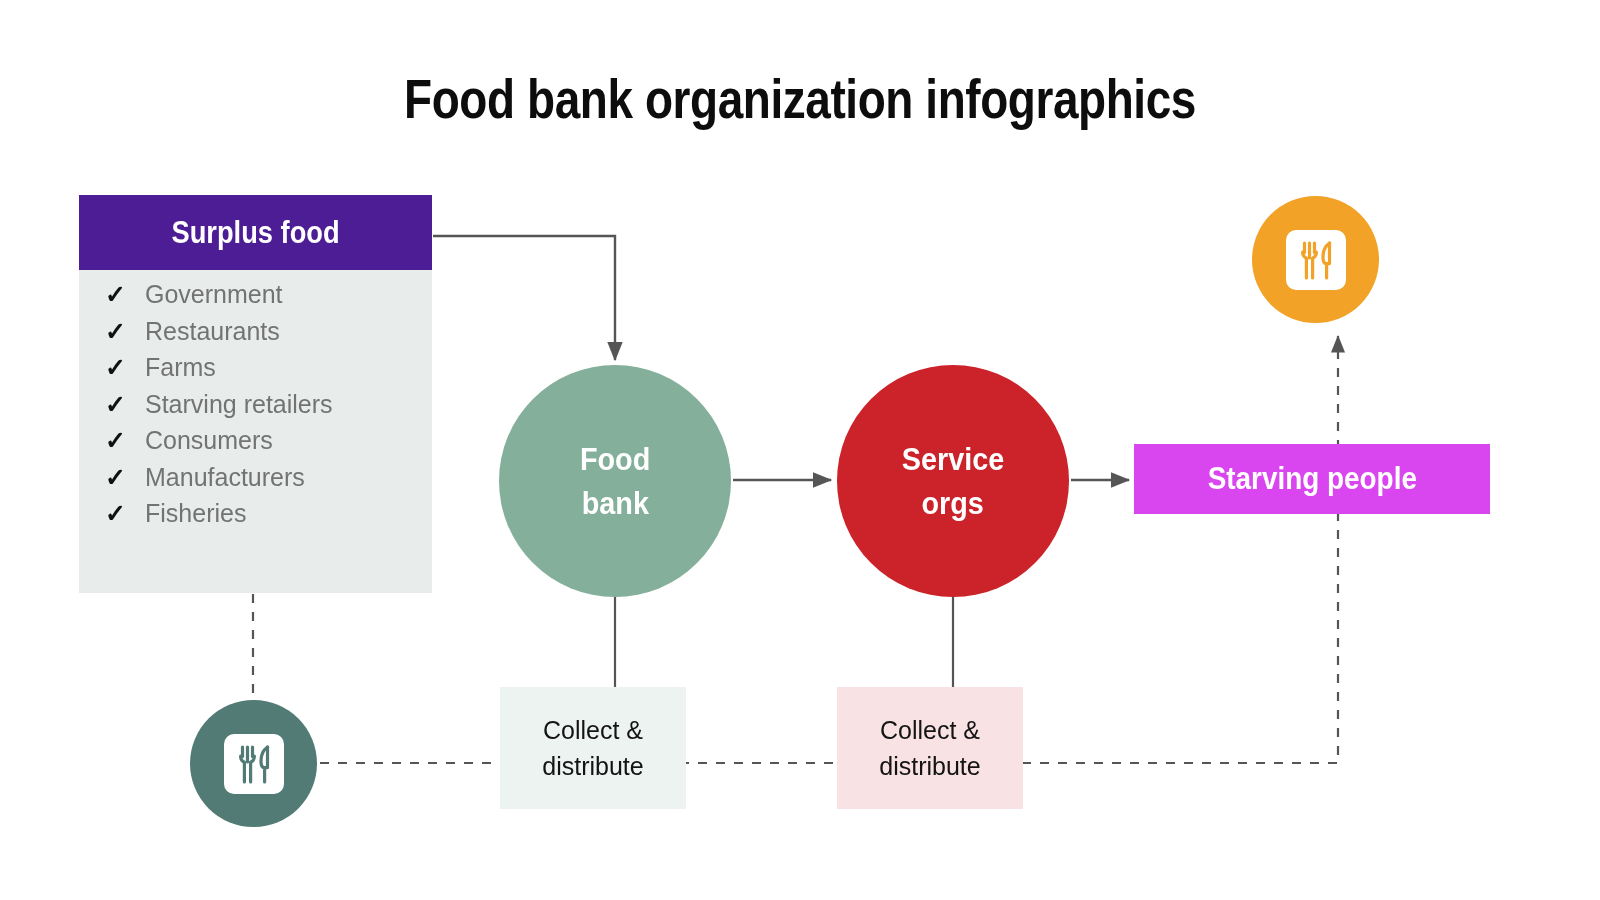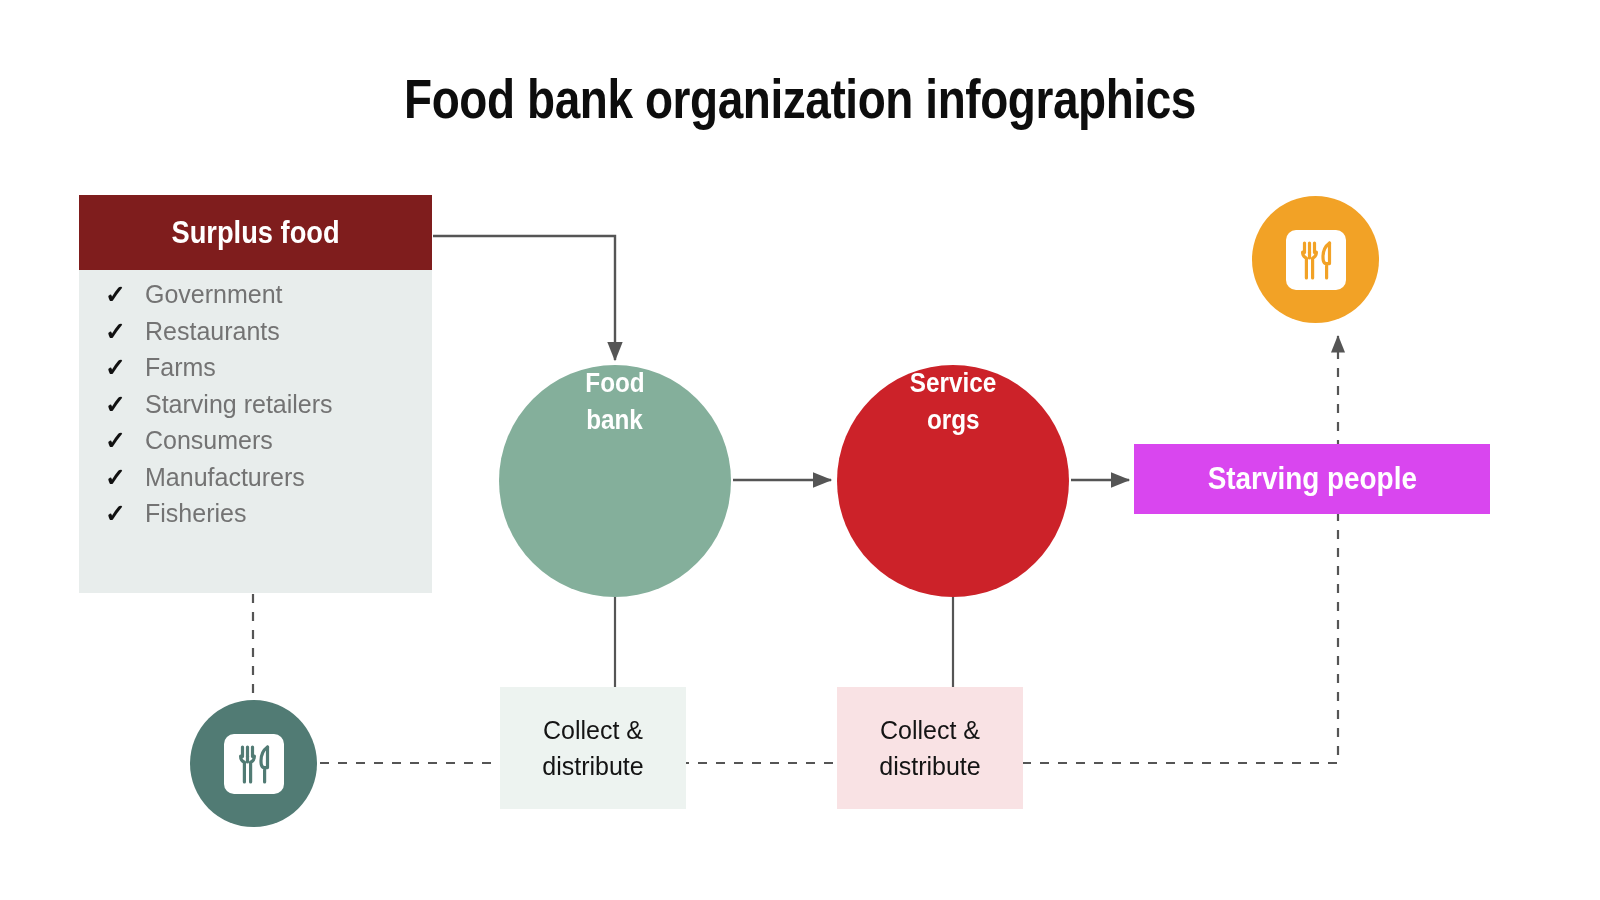--- a/index.html
+++ b/index.html
@@ -36,21 +36,21 @@
   
   #surplus-panel {
     position: absolute;
     left: 79px;
     top: 195px;
     width: 353px;
     height: 398px;
   }
   #surplus-header {
     height: 75px;
-    background: #7f1d1d;
+    background: #4c1d95;
     display: flex;
     align-items: center;
     justify-content: center;
   }
   #surplus-header-label {
     font-family: "Liberation Sans Narrow", "Liberation Sans", sans-serif;
     font-weight: bold;
     font-size: 31px;
     color: #ffffff;
     transform: scaleX(0.88);
@@ -82,24 +82,25 @@
     line-height: 1;
   }
 
   
   .circle-node {
     position: absolute;
     border-radius: 50%;
     display: flex;
     flex-direction: column;
     align-items: center;
+    justify-content: center;
     font-family: "Liberation Sans Narrow", "Liberation Sans", sans-serif;
     font-weight: bold;
     color: #ffffff;
-    font-size: 27px;
+    font-size: 32px;
     line-height: 1.38;
     text-align: center;
   }
   #food-bank-node {
     left: 499px;
     top: 365px;
     width: 232px;
     height: 232px;
     background: #84AF9B;
   }

